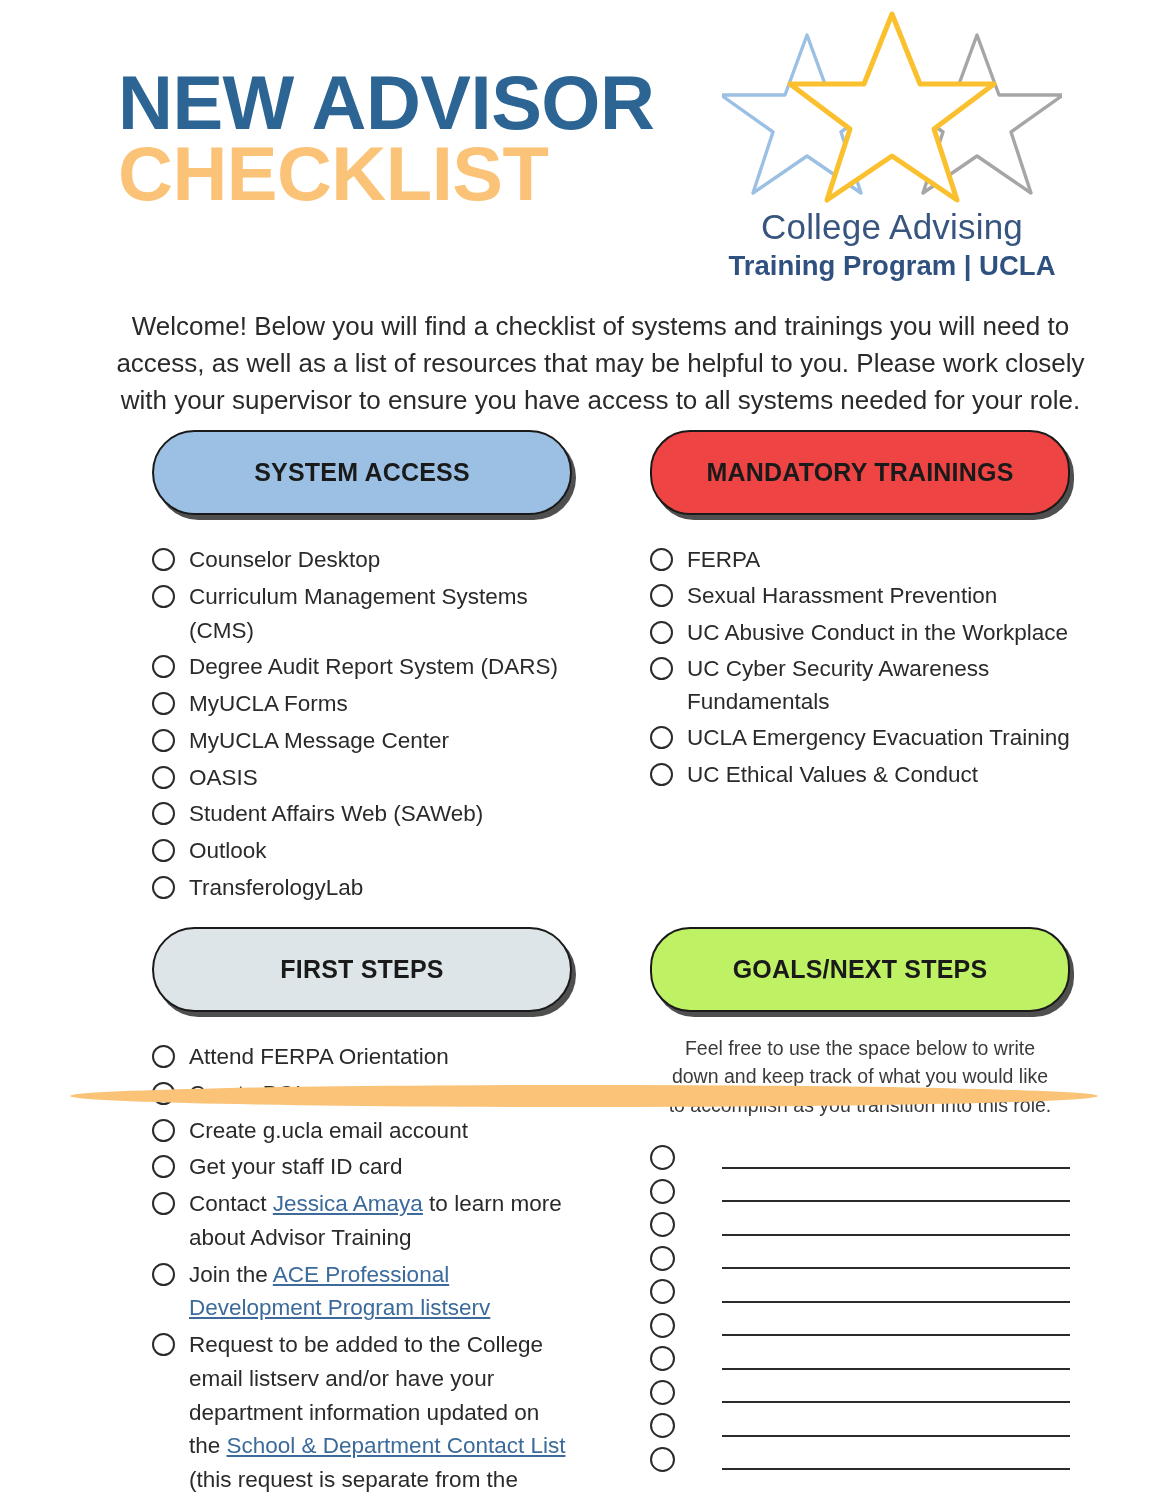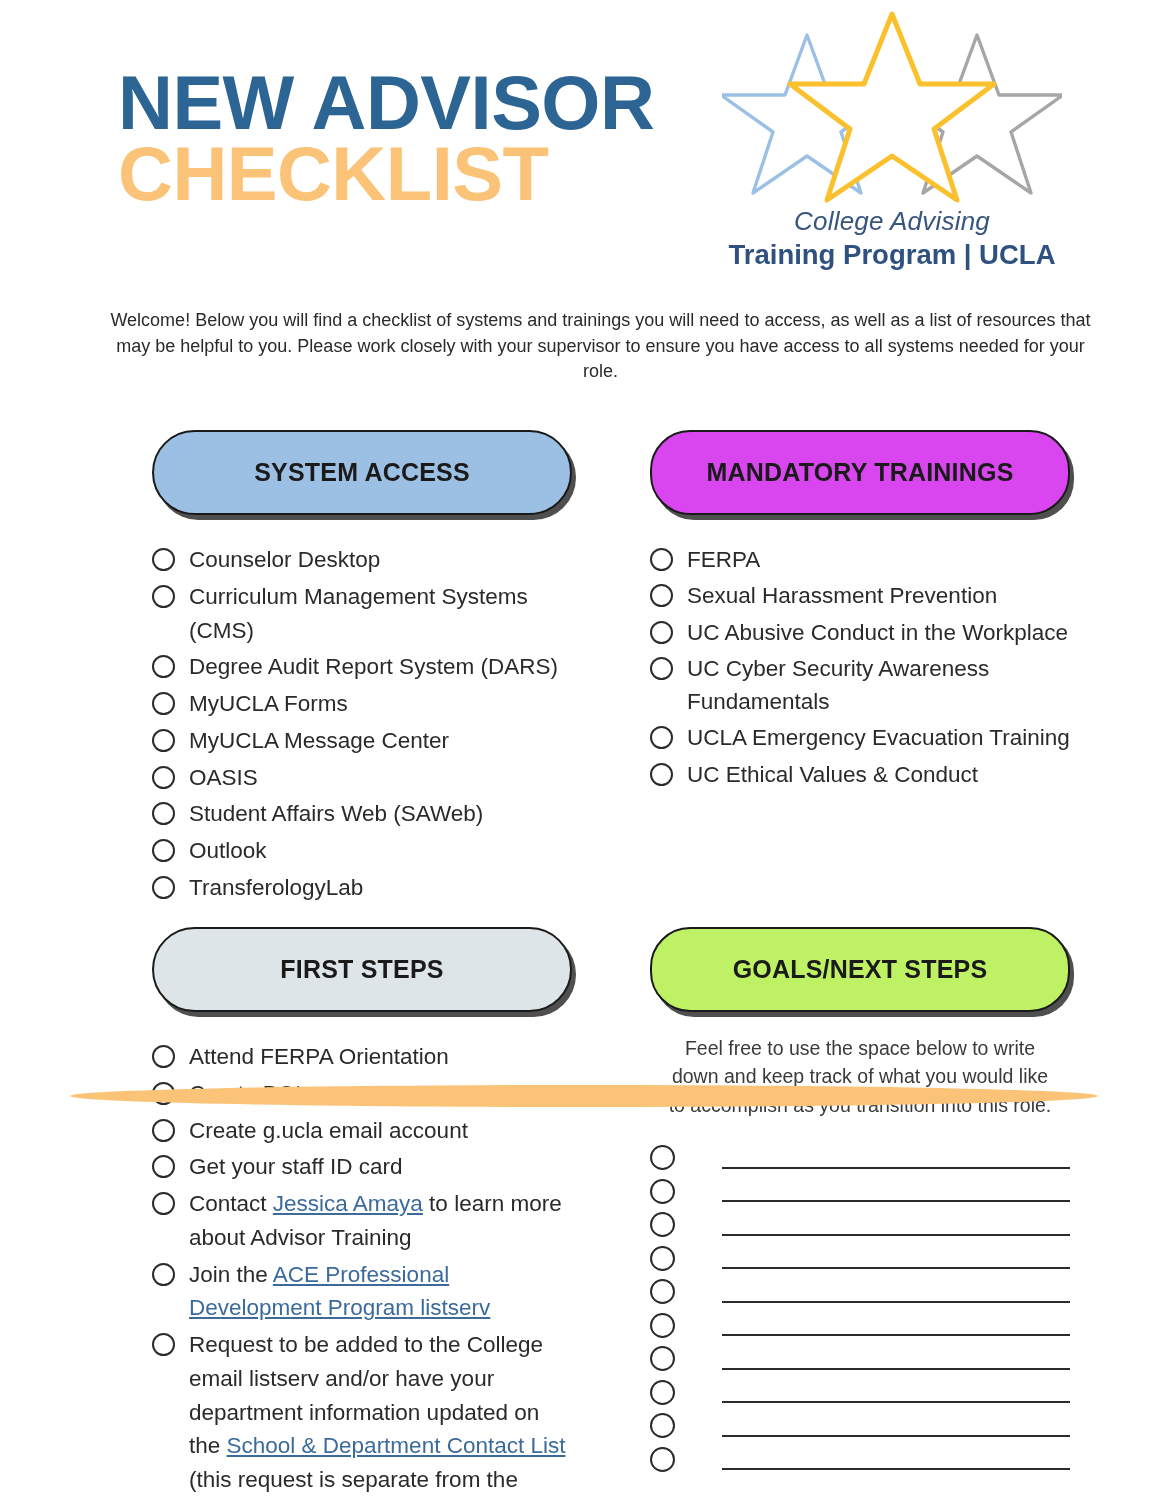--- a/index.html
+++ b/index.html
@@ -64,42 +64,41 @@
   .logo-text {
     position: absolute;
     left: 0;
     top: 195px;
     width: 340px;
     text-align: center;
     color: #37557e;
   }
   .logo-text .l1 {
     display: block;
-    font-size: 26px;
+    font-size: 35px;
     letter-spacing: 0.2px;
     line-height: 1.25;
-    font-style: italic;
   }
   .logo-text .l2 {
     display: block;
     font-size: 27.5px;
     font-weight: bold;
     letter-spacing: 0px;
     line-height: 1.2;
     color: #2f5180;
   }
 
   
   .intro {
     position: absolute;
     left: 108px;
     top: 308px;
     width: 985px;
     text-align: center;
-    font-size: 18px;
+    font-size: 26px;
     line-height: 1.42;
     color: #2a2a2a;
   }
 
   
   .col {
     position: absolute;
   }
   .col-left  { left: 152px;  width: 420px; }
   .col-right { left: 650px;  width: 420px; }
@@ -118,21 +117,21 @@
     align-items: center;
     justify-content: center;
     box-shadow: 4px 5px 0 rgba(20,20,20,0.75);
     font-size: 25px;
     font-weight: bold;
     letter-spacing: 0.2px;
     color: #1a1a1a;
     text-align: center;
   }
   .pill.blue   { background: #9BC0E4; }
-  .pill.yellow { background: #d946ef; }
+  .pill.yellow { background: #ef4444; }
   .pill.gray   { background: #DDE5E8; }
   .pill.beige  { background: #bef264; }
 
   .pill.yellow, .pill.beige { border-radius: 40px; }
 
   
   .checklist {
     margin-top: 28px;
     list-style: none;
   }

